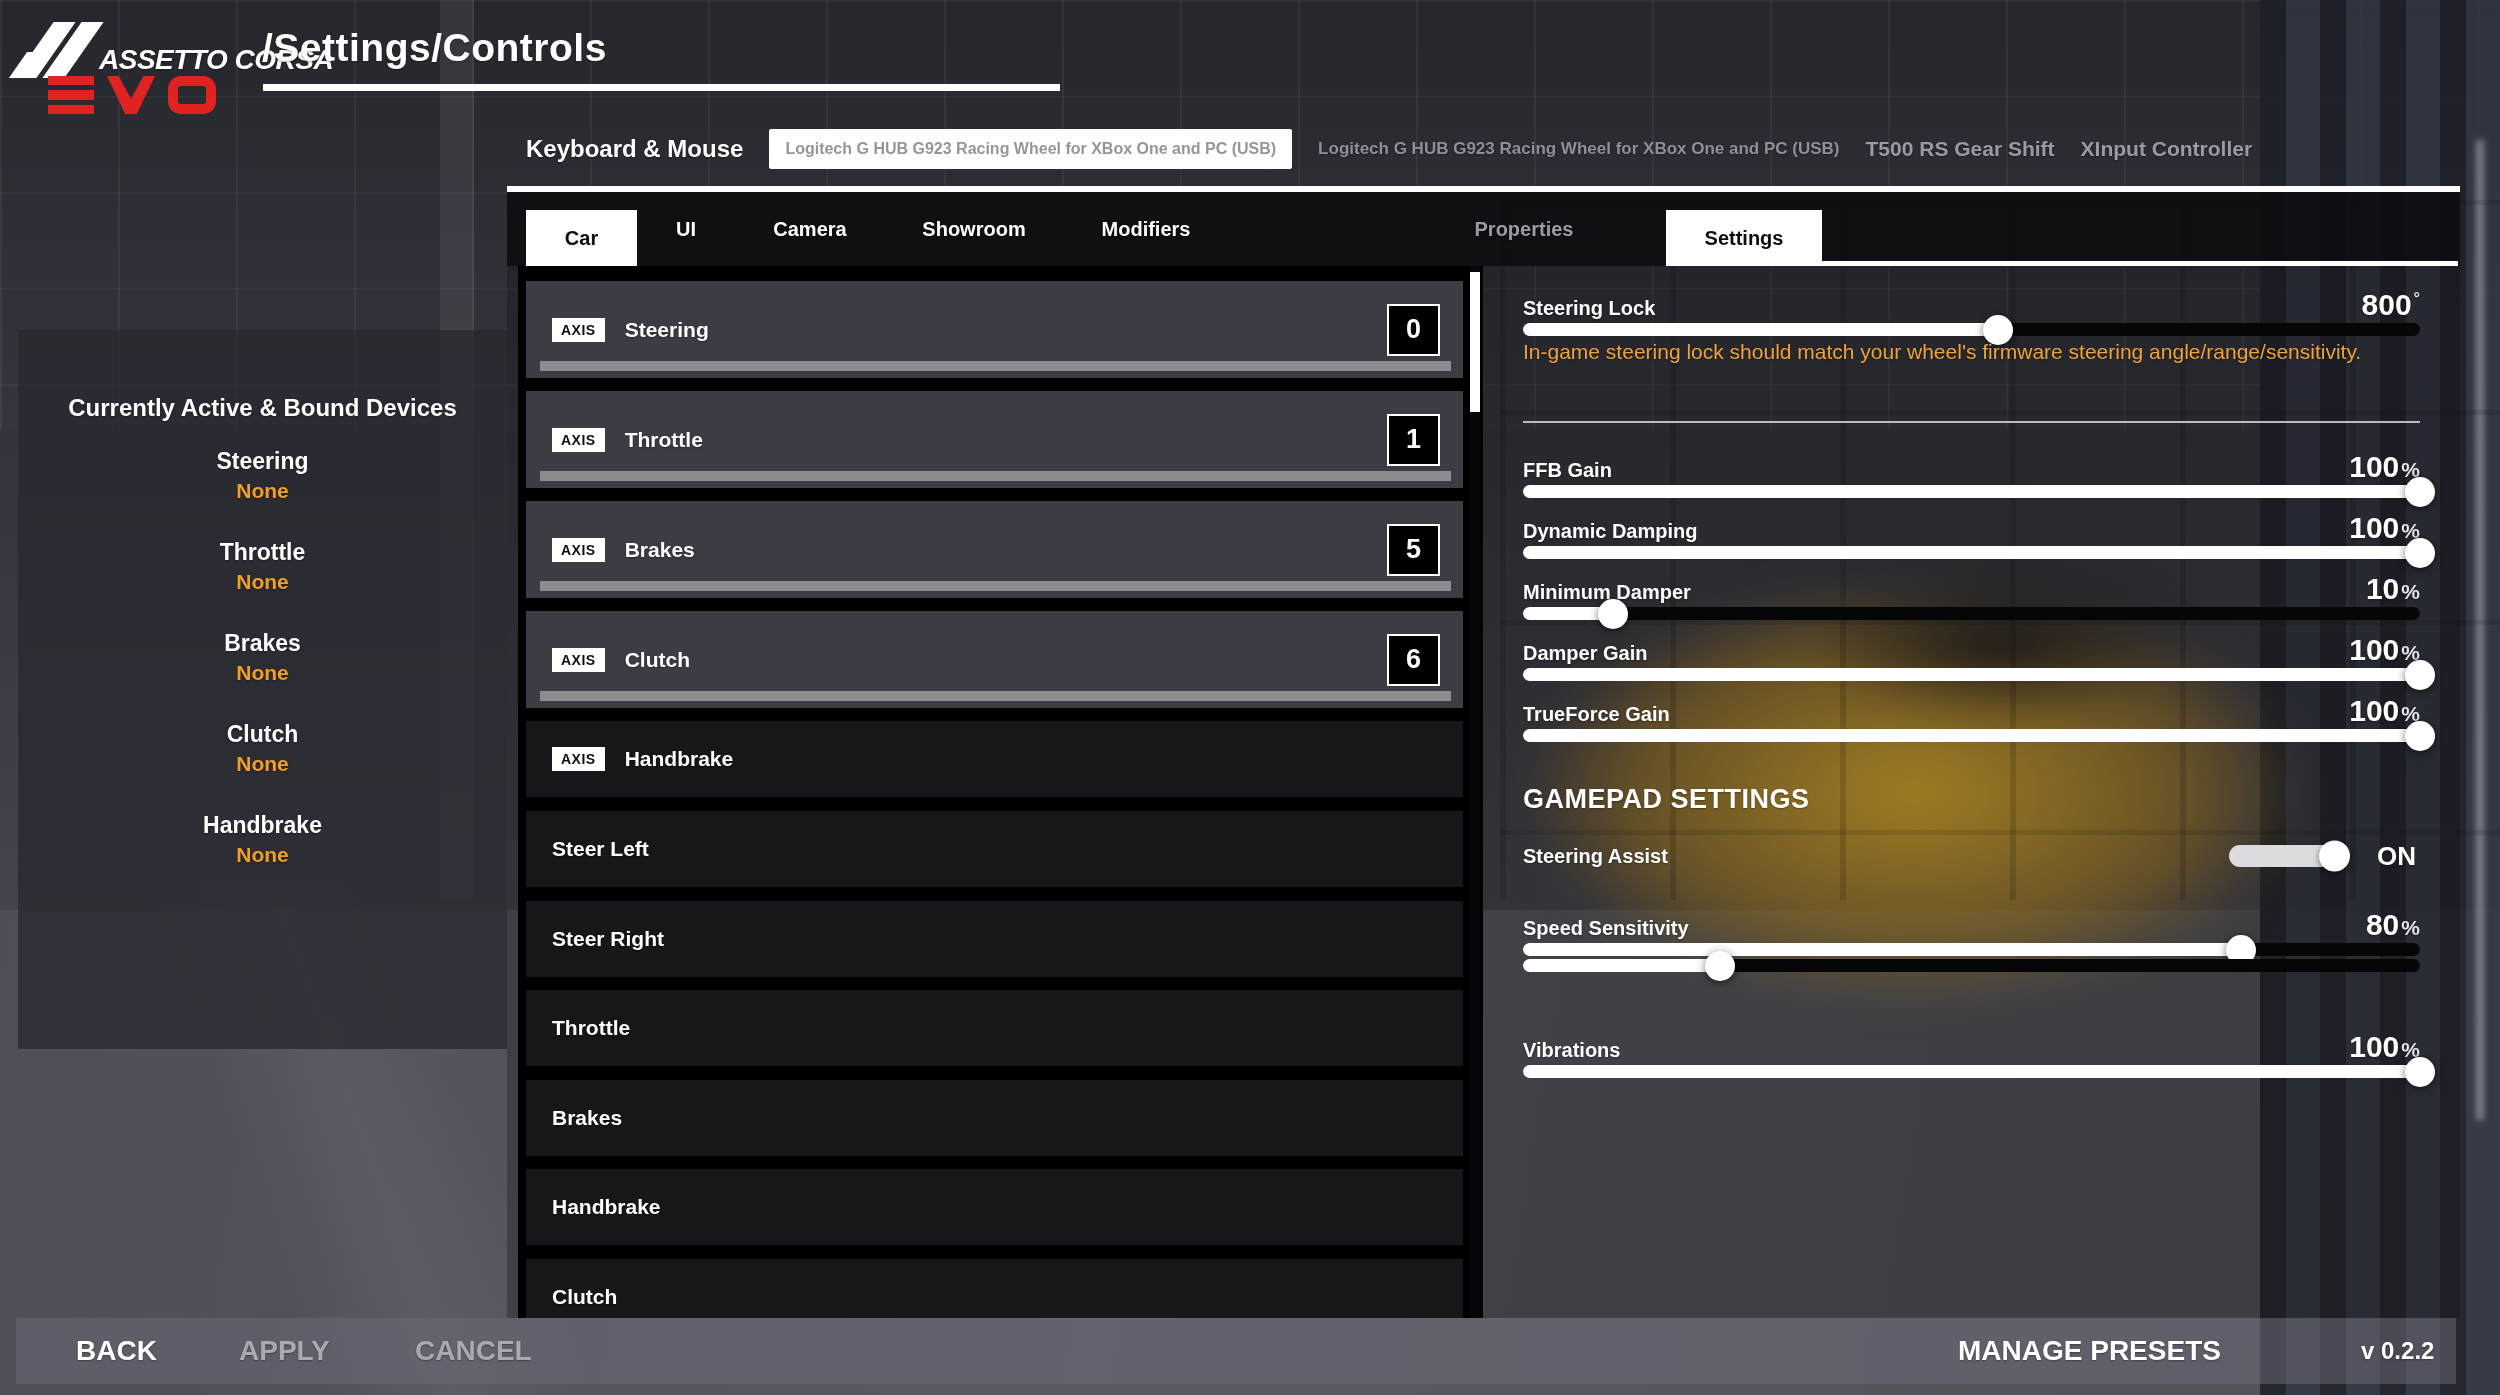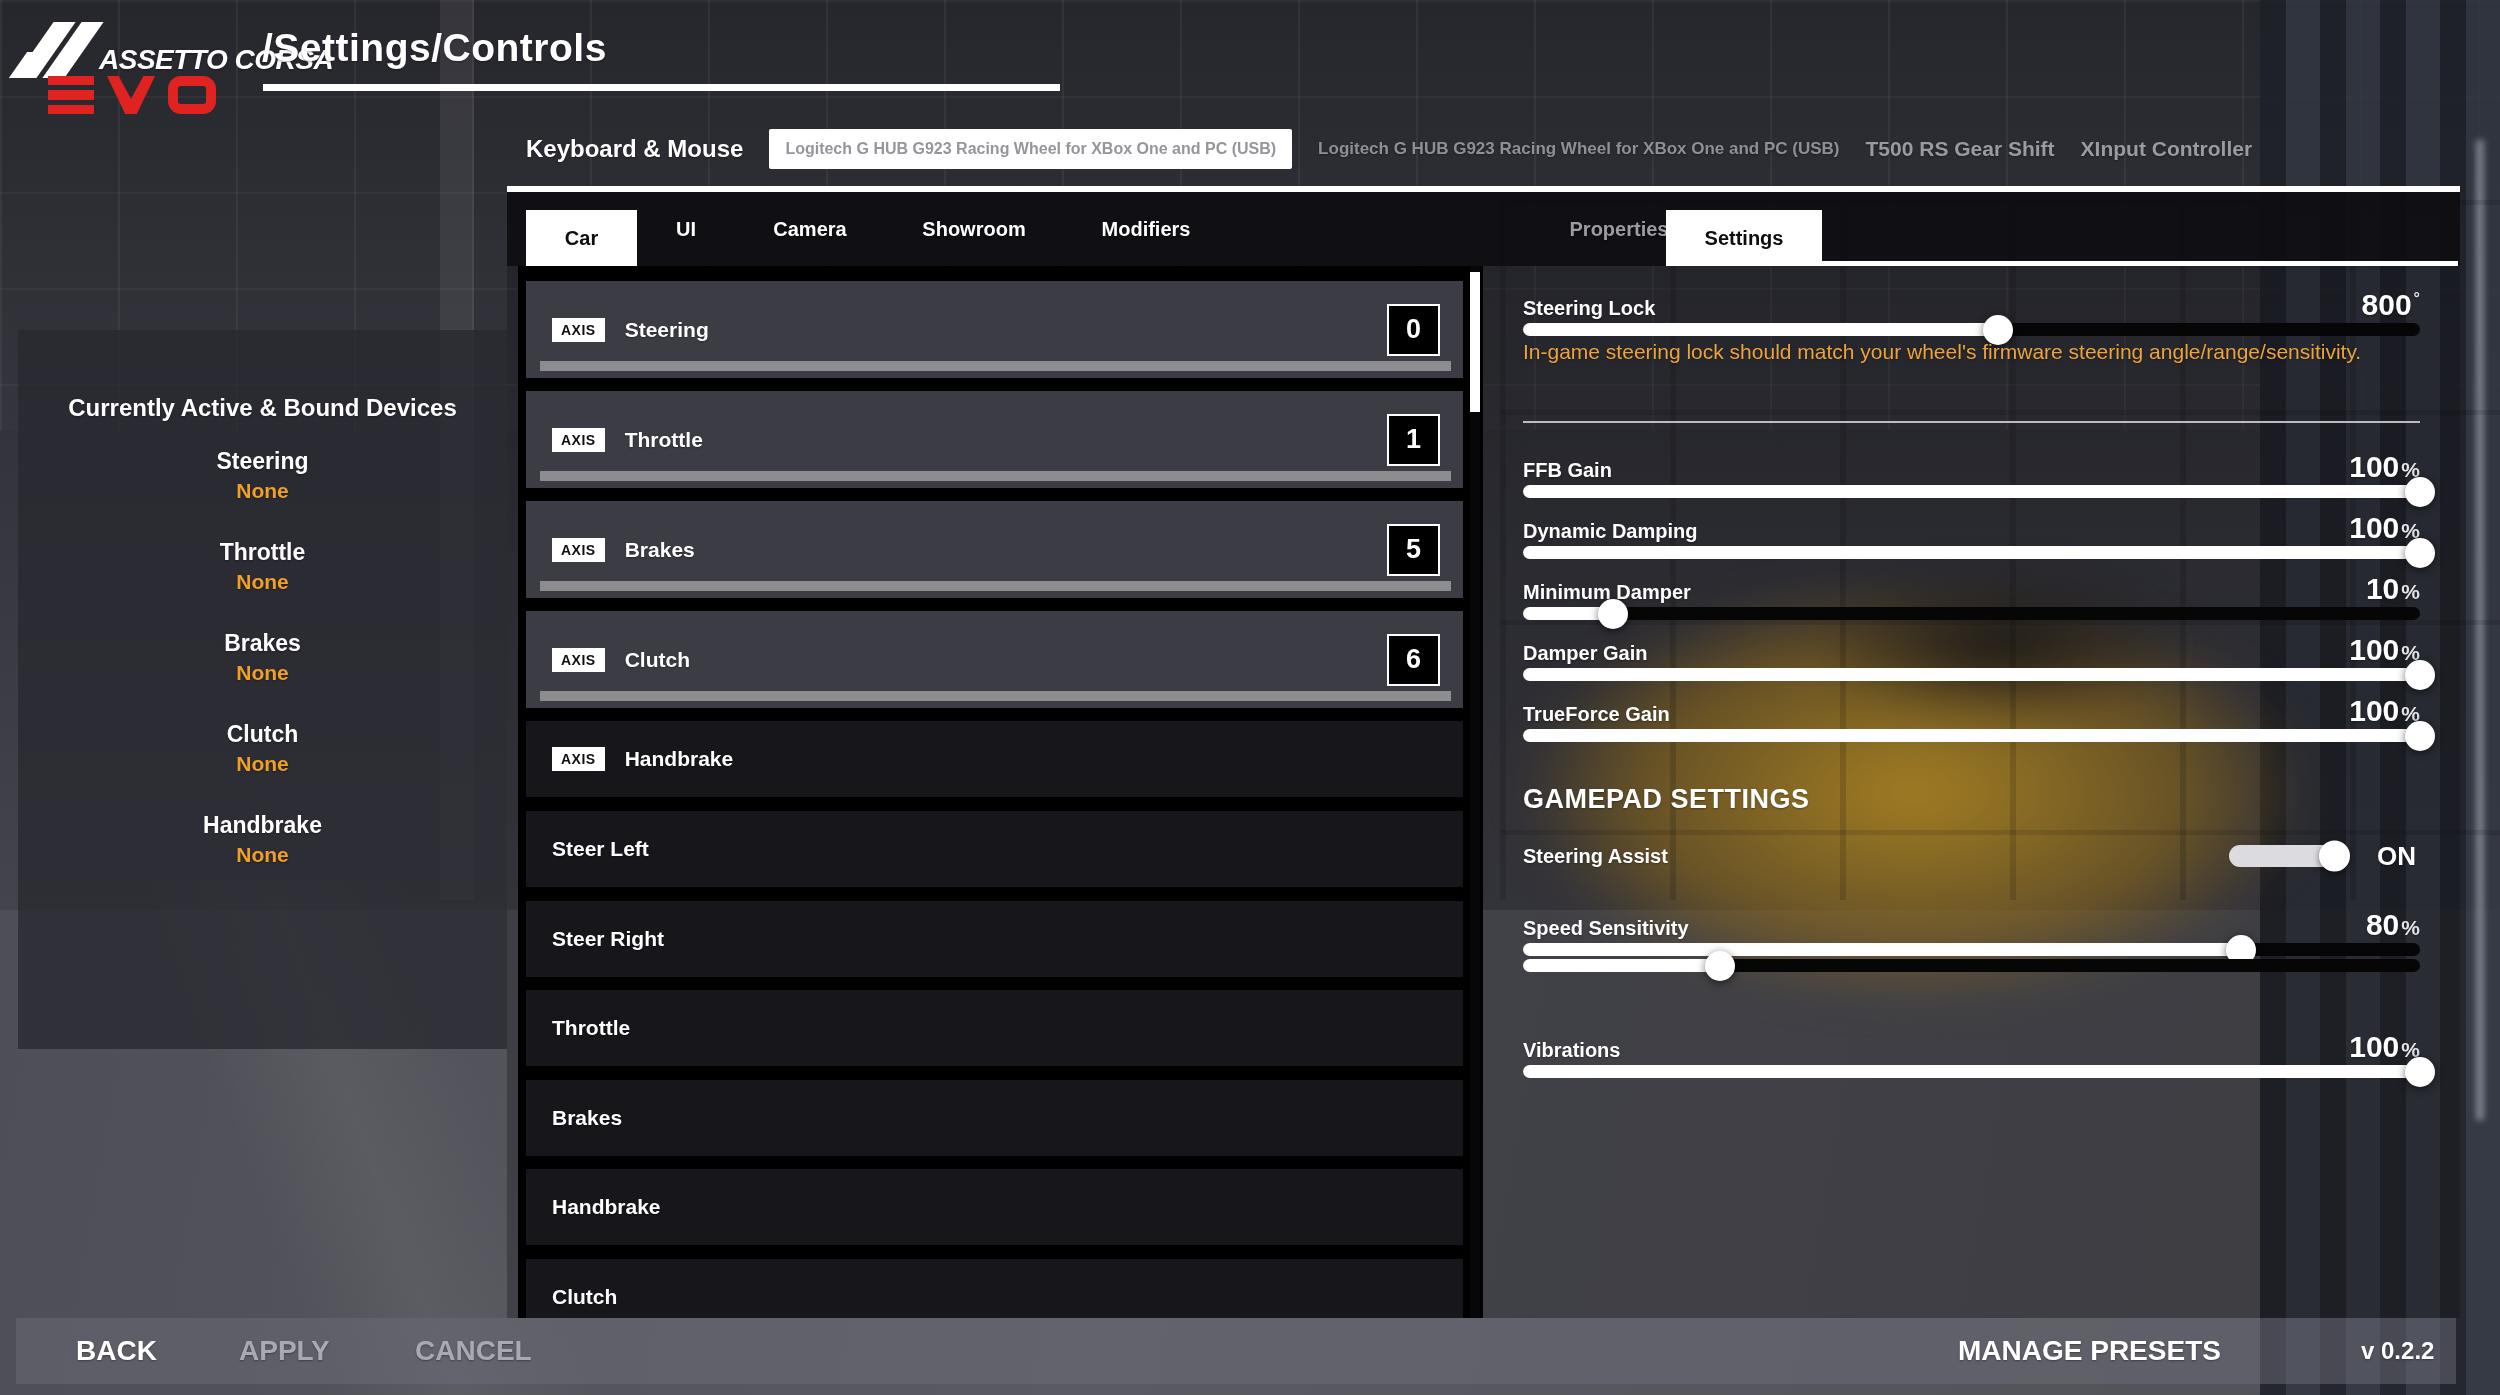--- a/index.html
+++ b/index.html
@@ -153,21 +153,21 @@
   <div class="topline"></div>
   <div class="tabbar"></div>
   <div class="tab-underline-right"></div>
   <div class="content-overlay"></div>
 
   <div class="tab-active" style="left:526px;width:111px;">Car</div>
   <div class="tab-label" style="left:686px;">UI</div>
   <div class="tab-label" style="left:810px;">Camera</div>
   <div class="tab-label" style="left:974px;">Showroom</div>
   <div class="tab-label" style="left:1146px;">Modifiers</div>
-  <div class="tab-label dim" style="left:1619px;">Properties</div>
+  <div class="tab-label dim" style="left:1524px;">Properties</div>
   <div class="tab-active" style="left:1666px;width:156px;">Settings</div>
 
   <div class="sb-main">
     <div class="sb-title">Currently Active &amp; Bound Devices</div>
     <div class="sb-action" style="top:118px;">Steering</div>
     <div class="sb-none" style="top:149px;">None</div>
     <div class="sb-action" style="top:209px;">Throttle</div>
     <div class="sb-none" style="top:240px;">None</div>
     <div class="sb-action" style="top:300px;">Brakes</div>
     <div class="sb-none" style="top:331px;">None</div>

